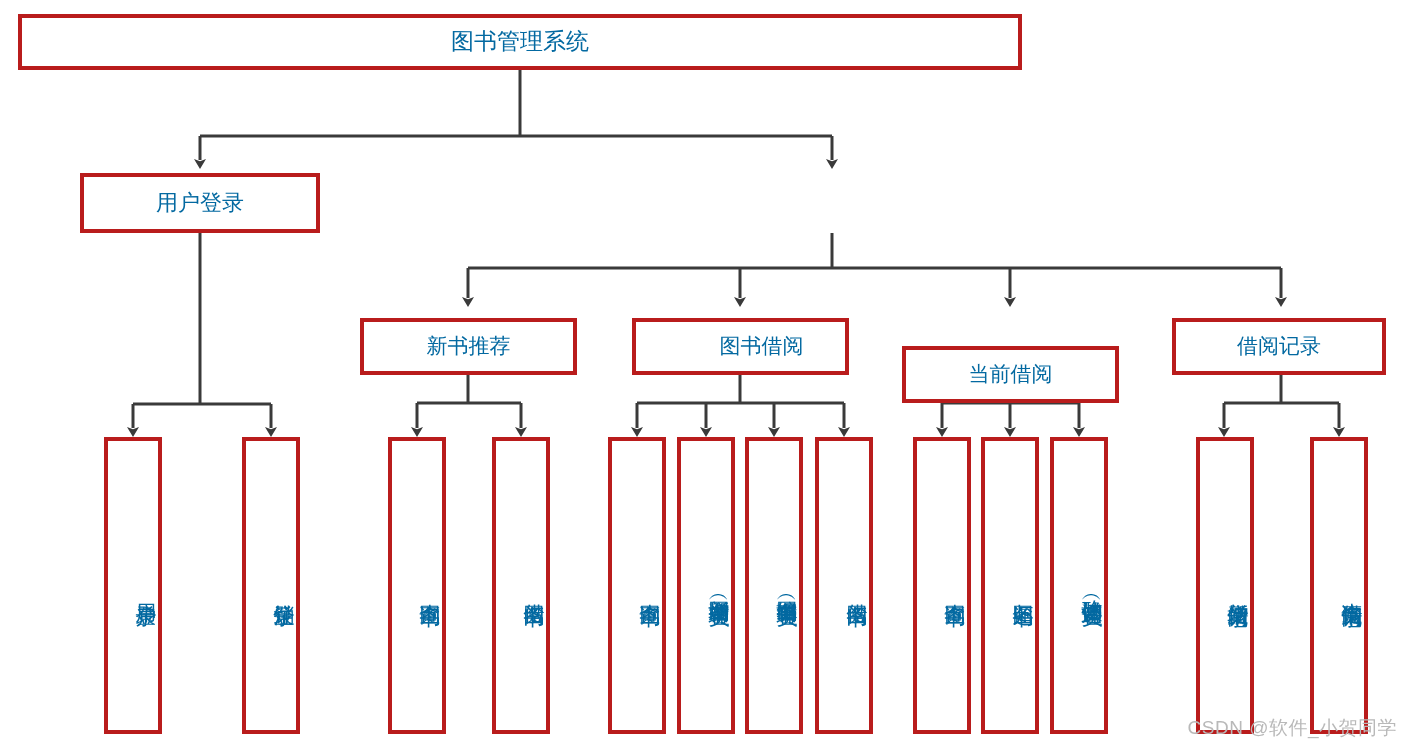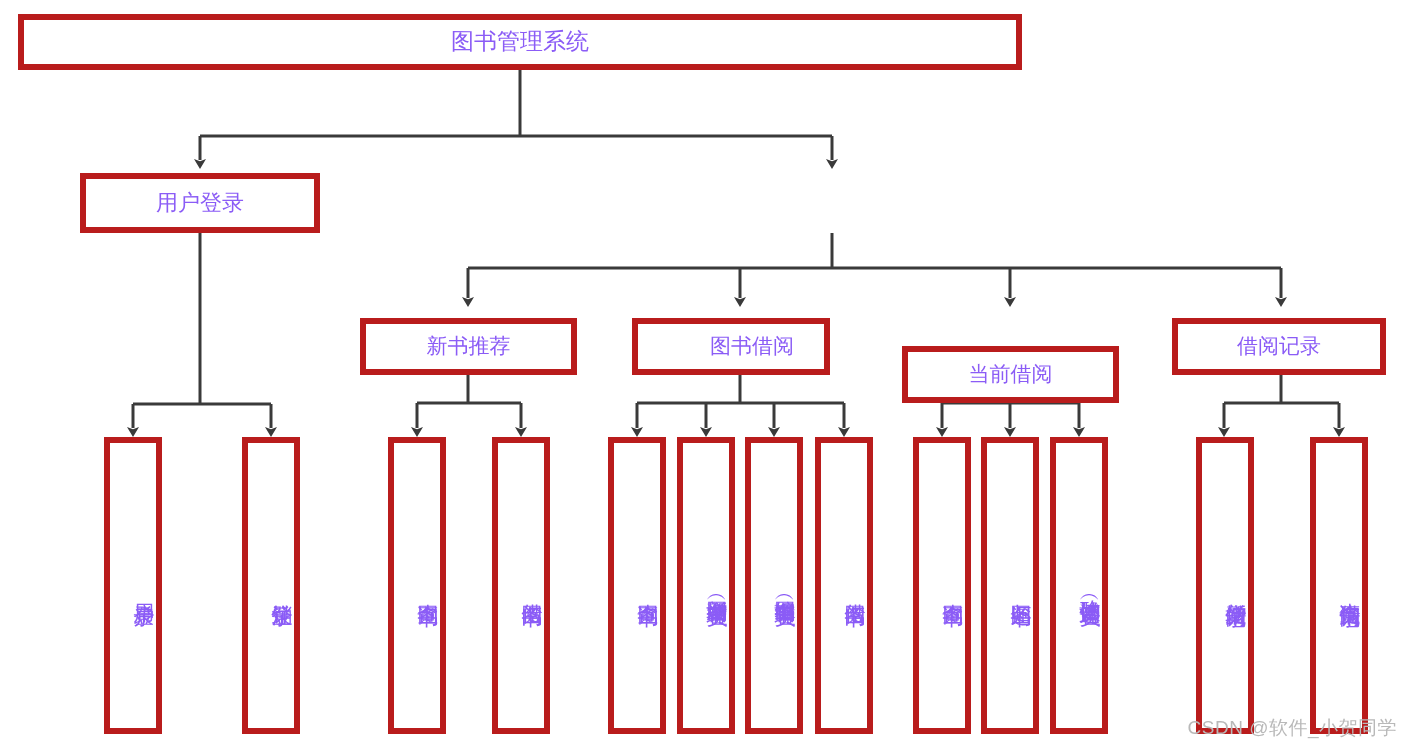--- a/index.html
+++ b/index.html
@@ -13,26 +13,26 @@
   #canvas {
     position: relative;
     width: 1405px;
     height: 747px;
     background: #ffffff;
     overflow: hidden;
   }
   .node {
     position: absolute;
     box-sizing: border-box;
-    border: 6px solid #b91c1c;
+    border: 4px solid #b91c1c;
     background: #ffffff;
     display: flex;
     align-items: center;
     justify-content: center;
-    color: #8b5cf6;
+    color: #0369a1;
     line-height: 1.18;
     text-align: right;
   }
   .node.root {
     font-size: 23px;
   }
   .node.level2 {
     font-size: 22px;
   }
   .node.level3 {
@@ -131,21 +131,21 @@
     <span class="lbl">图书管理系统</span>
   </div>
 
   <div class="node level2" style="left:80px; top:173px; width:240px; height:60px;">
     <span class="lbl">用户登录</span>
   </div>
 
   <div class="node level3" style="left:360px; top:318px; width:217px; height:57px;">
     <span class="lbl">新书推荐</span>
   </div>
-  <div class="node level3" style="left:632px; top:318px; width:198px; height:57px;padding-left:42px;">
+  <div class="node level3" style="left:632px; top:318px; width:217px; height:57px;padding-left:42px;">
     <span class="lbl">图书借阅</span>
   </div>
   <div class="node level3" style="left:902px; top:318px; width:217px; height:57px;margin-top:28px;">
     <span class="lbl">当前借阅</span>
   </div>
   <div class="node level3" style="left:1172px; top:318px; width:214px; height:57px;">
     <span class="lbl">借阅记录</span>
   </div>
 
   <div class="node leaf" style="left:104px; top:437px; width:58px; height:297px;">

